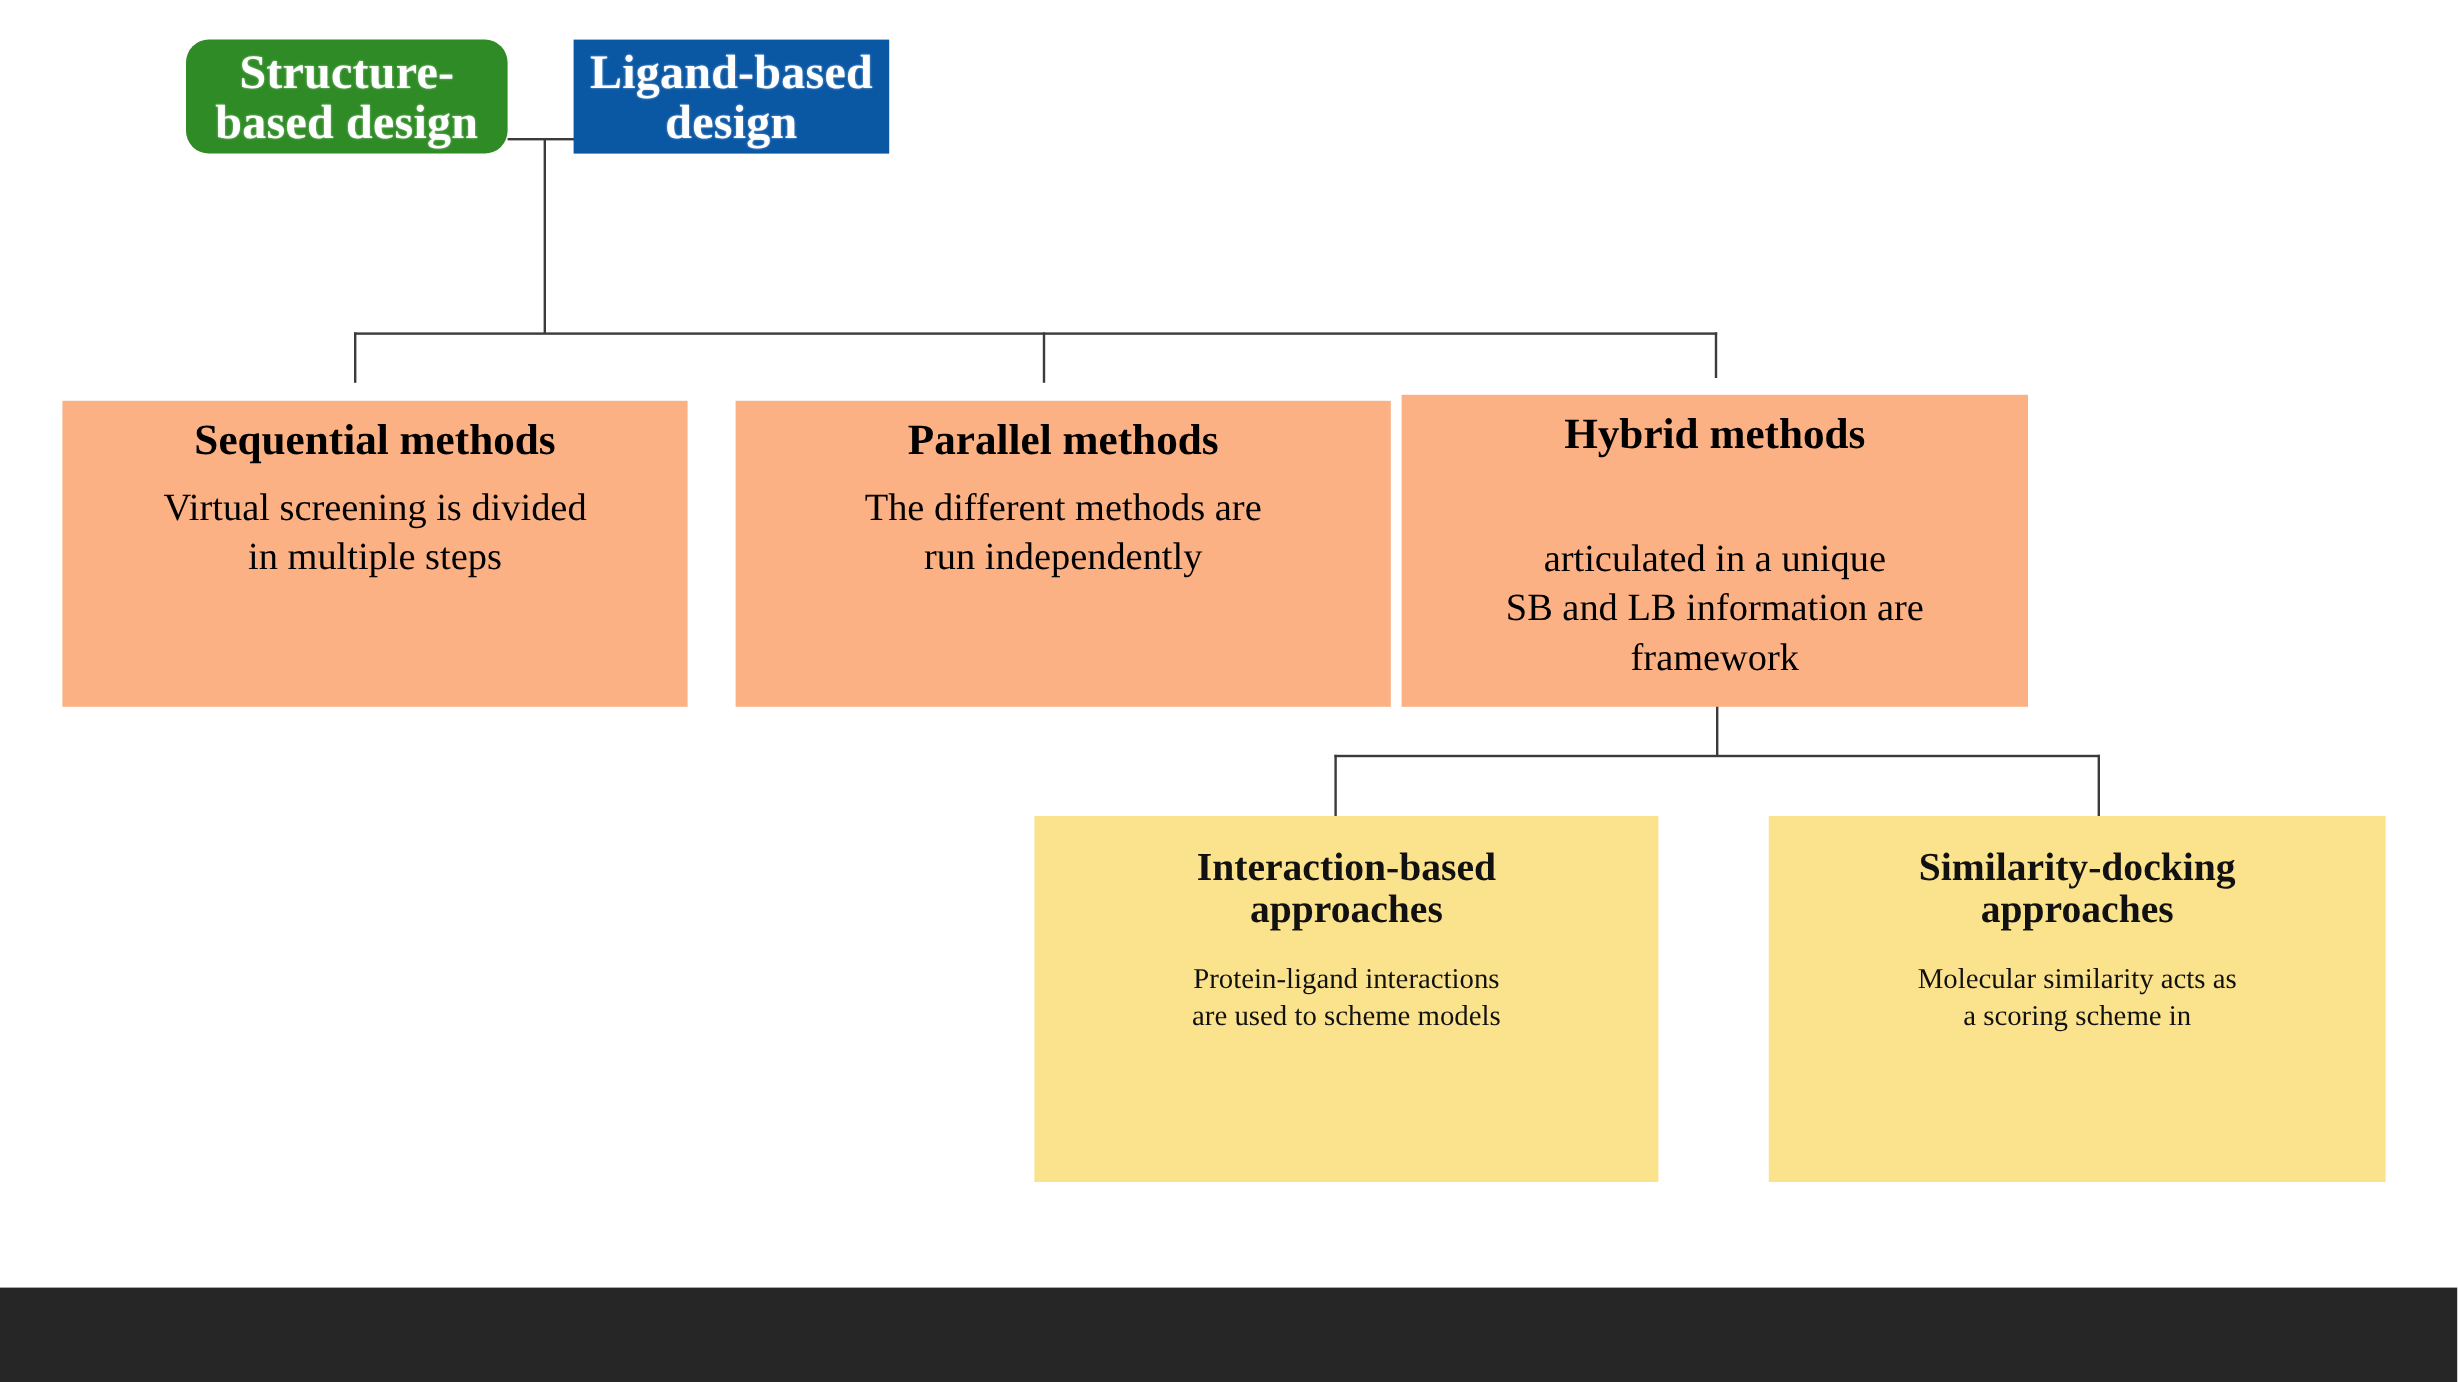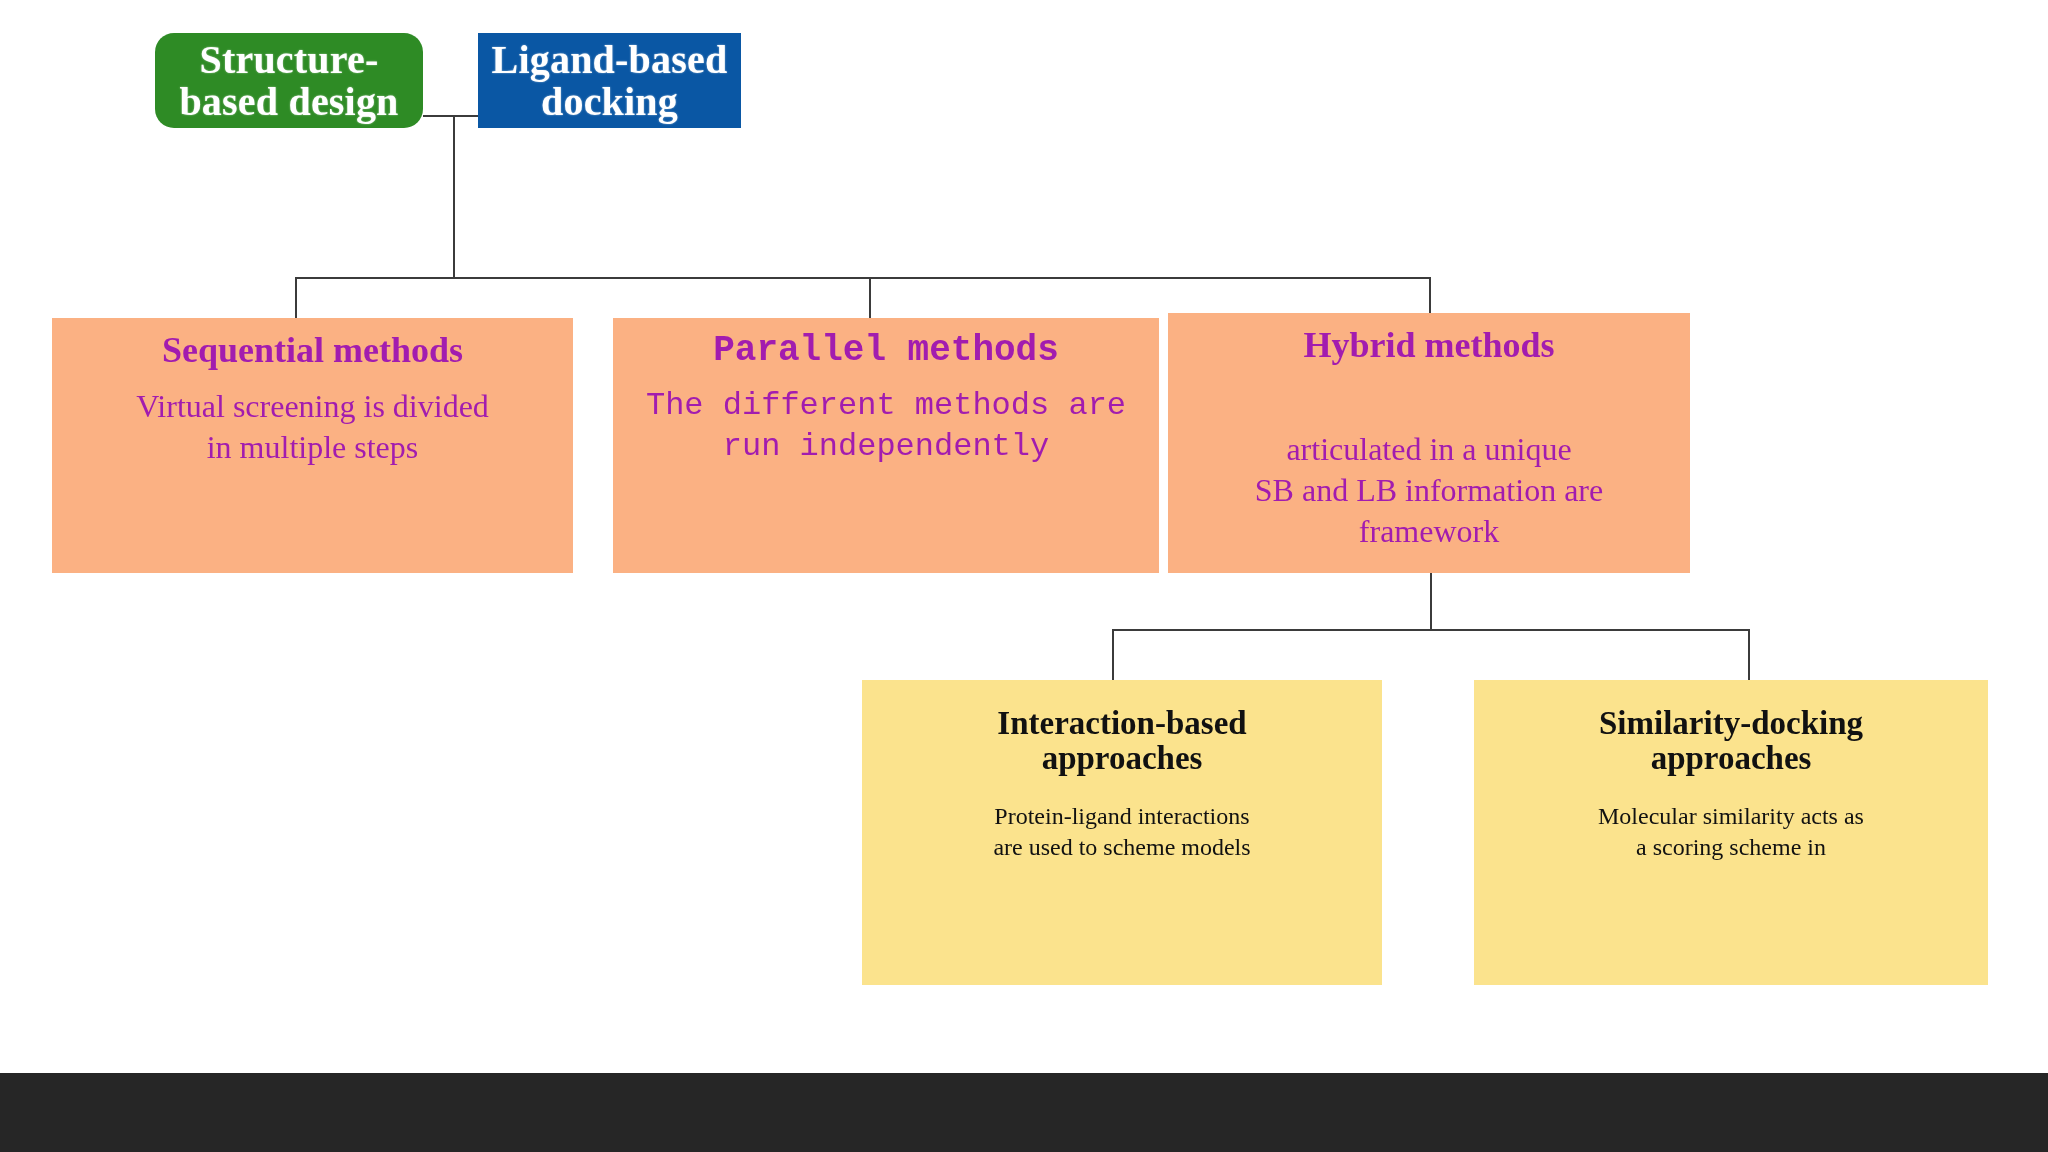--- a/index.html
+++ b/index.html
@@ -58,39 +58,40 @@
     border-radius: 19px;
   }
   #node-ligand-based {
     left: 478px;  top: 33px;  width: 263px; height: 95px;
     background: #0A57A4;
   }
 
   
   .method-box {
     background: #FBB183;
-    color: #a21caf;
+    color: #000000;
     padding: 14px 16px 10px 16px;
     text-align: center;
+    margin-top: 16px;
   }
   .method-box .title {
     font-size: 36px;
     text-align: center;
     margin-bottom: 16px;
   }
   .method-box .body {
     font-size: 32px;
     text-align: center;
   }
   .method-box .body .line {
     display: block;
     white-space: nowrap;
   }
   #node-sequential { left: 52px;   top: 318px; width: 521px; height: 255px; }
-  #node-parallel   { left: 613px;  top: 318px; width: 546px; height: 255px; font-family: Liberation Mono, monospace; }
+  #node-parallel   { left: 613px;  top: 318px; width: 546px; height: 255px; }
   #node-hybrid     { left: 1168px; top: 313px; width: 522px; height: 260px; gap: 48px; }
 
   
   .approach-box {
     background: #FBE38D;
     color: #111111;
     padding: 26px 22px 18px 22px;
   }
   .approach-box .title {
     font-size: 33px;
@@ -143,21 +144,21 @@
   <div class="conn v" style="left:1430px; top:573px; height:57px;"></div>
   <div class="conn h" style="left:1112px; top:629px; width:638px;"></div>
   <div class="conn v" style="left:1112px; top:629px; height:53px;"></div>
   <div class="conn v" style="left:1748px; top:629px; height:53px;"></div>
 
   <div class="node header-box" id="node-structure-based">
     <div class="title">Structure-based design</div>
   </div>
 
   <div class="node header-box" id="node-ligand-based">
-    <div class="title">Ligand-based docking</div>
+    <div class="title">Ligand-based design</div>
   </div>
 
   <div class="node method-box" id="node-sequential">
     <div class="title">Sequential methods</div>
     <div class="body">
       <span class="line">Virtual screening  is divided</span>
       <span class="line">in multiple  steps</span>
     </div>
   </div>
 

